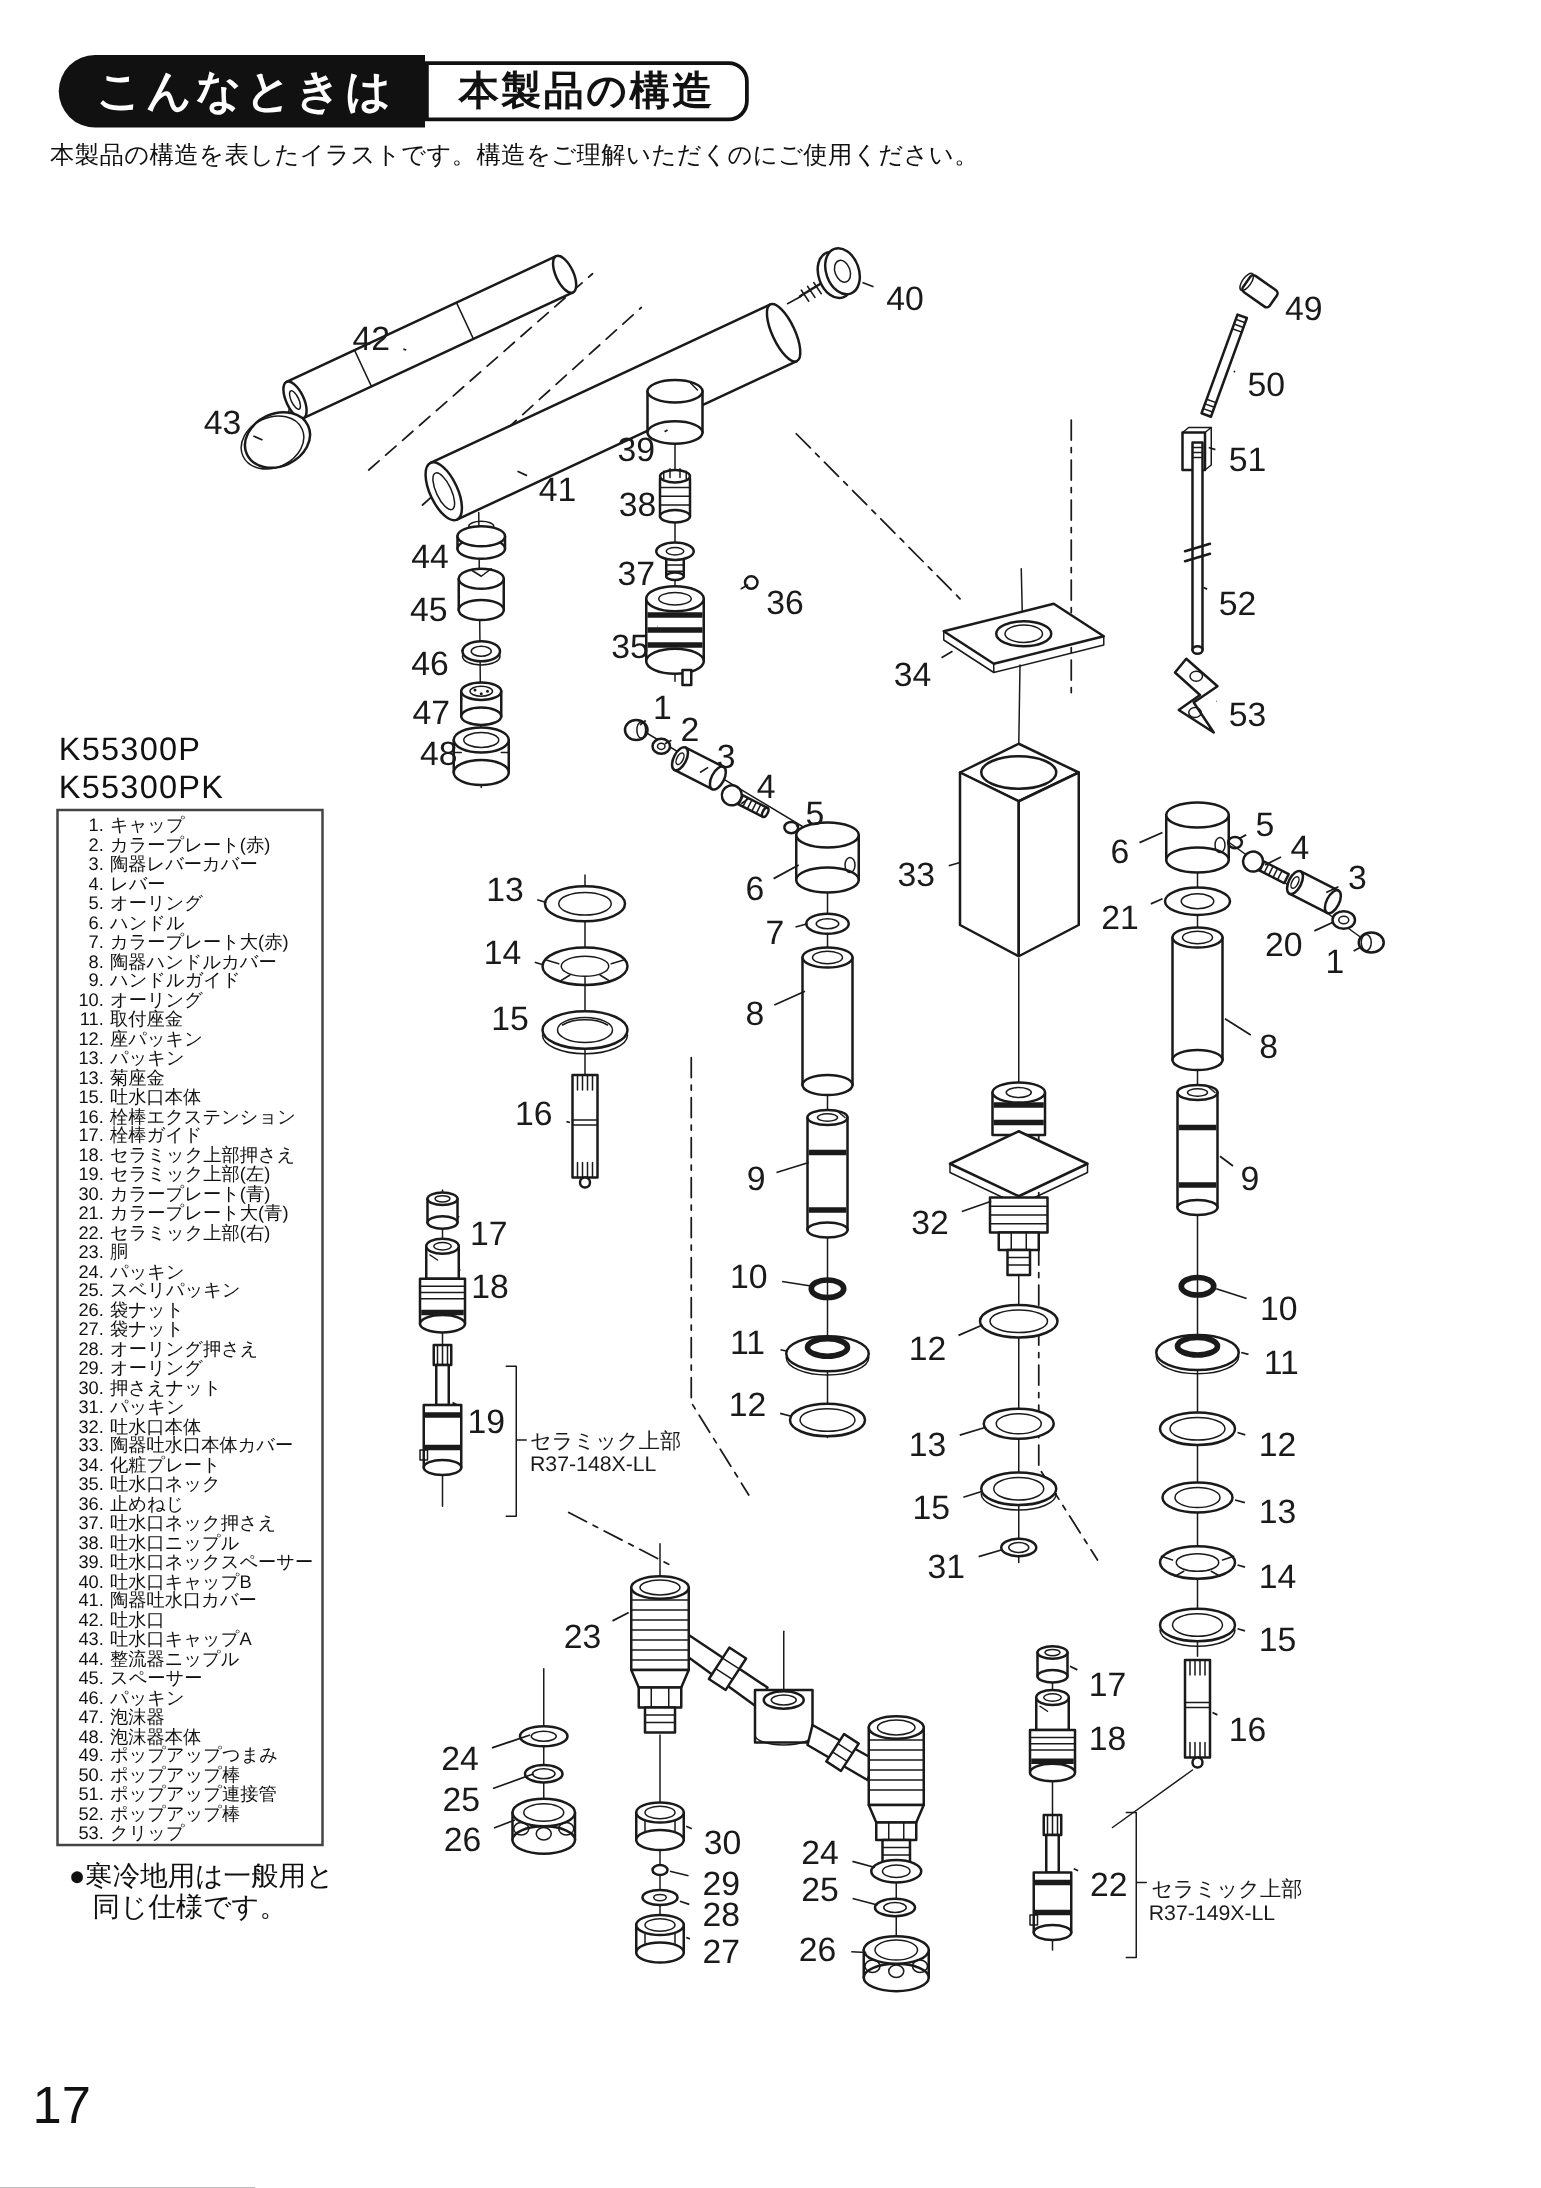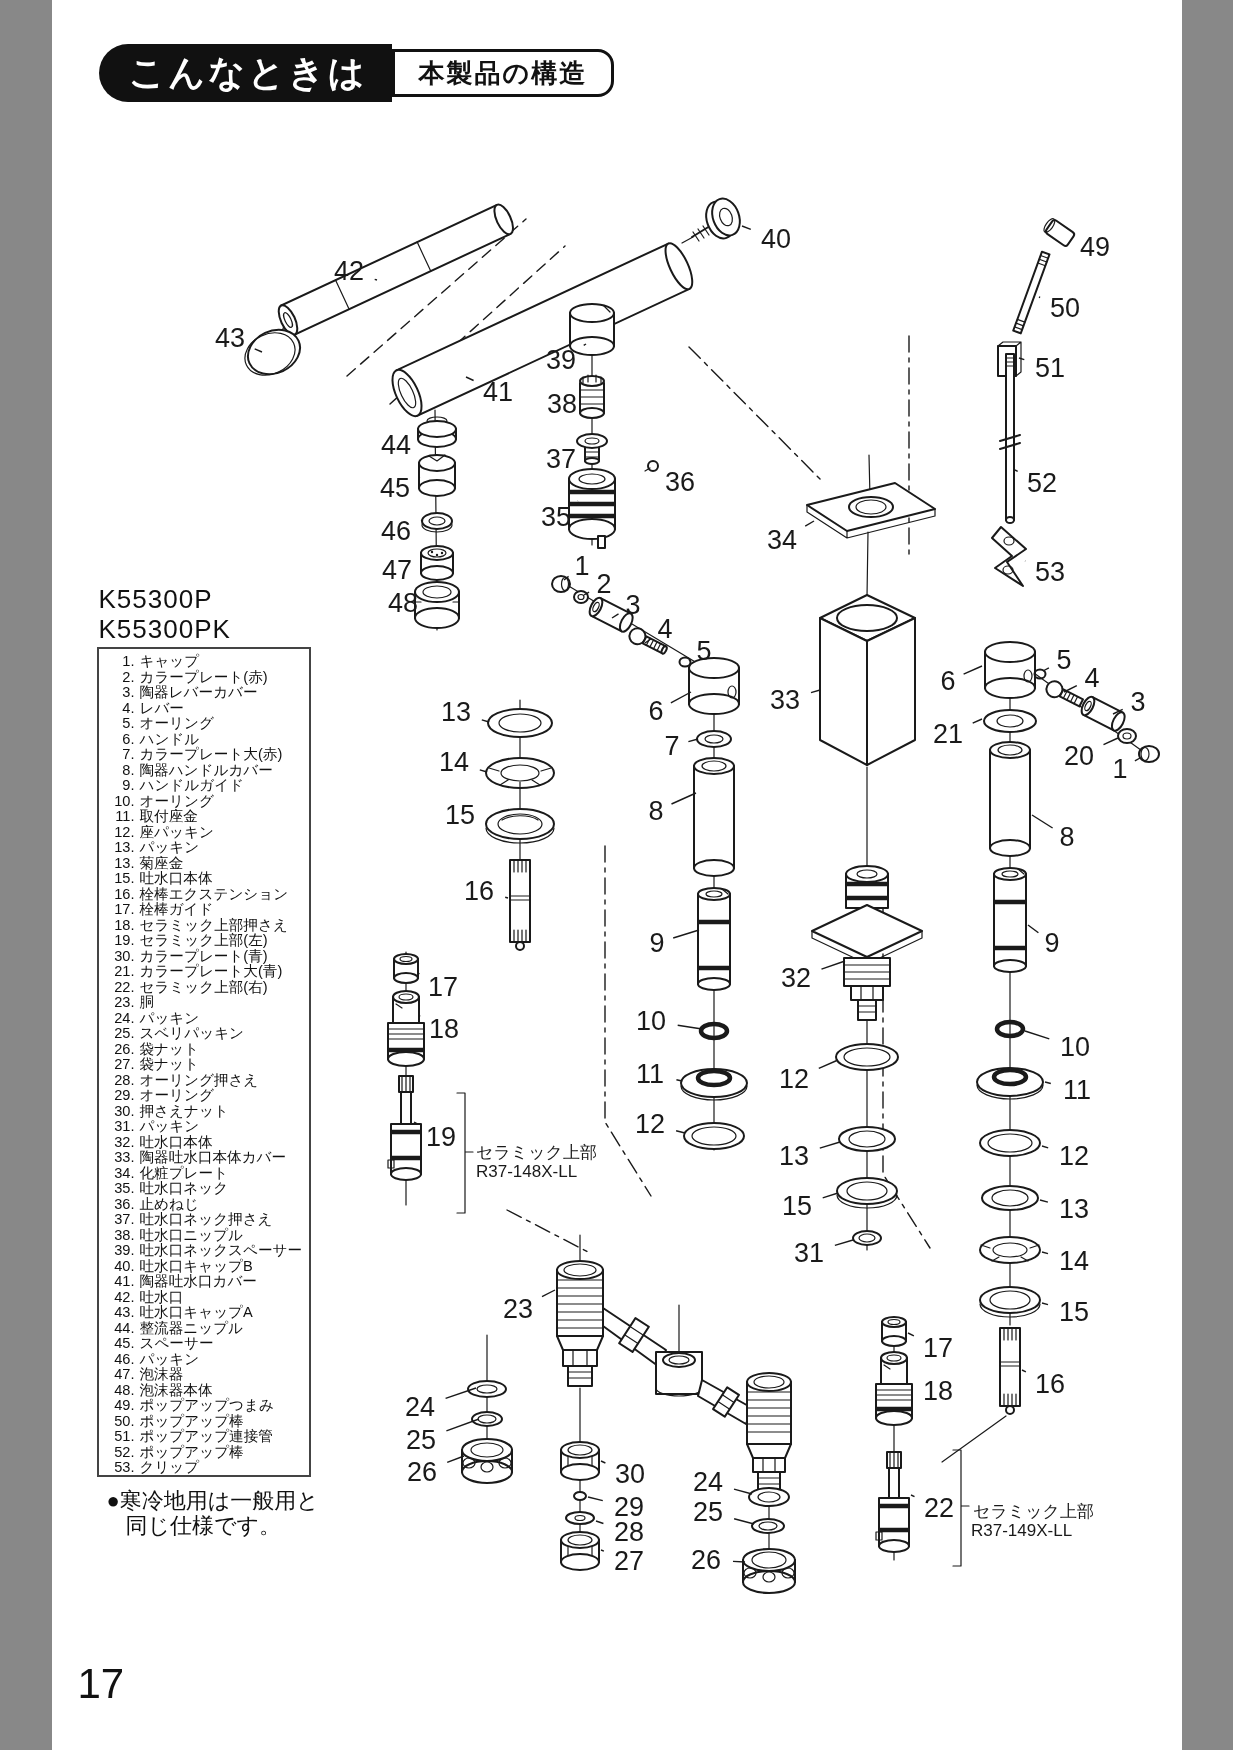--- a/index.html
+++ b/index.html
@@ -1,22 +1,22 @@
 <!DOCTYPE html>
 <html><head>
 <meta charset="utf-8">
 <style>
   html,body{margin:0;padding:0;background:#888}
-  .page{position:relative;width:1130px;height:1750px;background:#fff;margin:0 auto;
+  .page{position:relative;width:1233px;height:1750px;background:#fff;margin:0 auto;
         font-family:"Liberation Sans","DejaVu Sans",sans-serif;color:#111;overflow:hidden}
   .header{position:absolute;left:47px;top:44px;display:flex;align-items:center;height:58px}
   .badge{background:#111;color:#fff;border-radius:29px 0 0 29px;height:58px;display:flex;align-items:center;
          padding:0 24px 0 30px;font-size:36px;font-weight:bold;letter-spacing:3px}
   .hbox{background:#fff;border:3px solid #111;border-radius:0 16px 16px 0;height:42px;display:flex;
-        align-items:center;padding:0 24px;font-size:26px;font-weight:bold;margin-left:0;letter-spacing:2px}
+        align-items:center;padding:0 24px;font-size:32px;font-weight:bold;margin-left:0;letter-spacing:2px}
   .intro{position:absolute;left:40px;top:110px;font-size:19.5px;letter-spacing:.3px}
   .models{position:absolute;left:47px;top:584px;font-size:26px;line-height:30px;letter-spacing:1px;font-weight:400}
   .pbox{position:absolute;left:45px;top:647px;width:214px;height:830px;border:2px solid #444;
         box-sizing:border-box;padding:5px 0 0 0;background:#fff}
   .prow{display:flex;font-size:14.6px;line-height:15.5px}
   .pno{width:36px;text-align:right;flex:none}
   .pname{margin-left:5px;white-space:nowrap}
   .note{position:absolute;left:55px;top:1488px;font-size:22px;line-height:25px}
   .note .l2{padding-left:19px}
   .pageno{position:absolute;left:26px;top:1660px;font-size:42px}
@@ -39,20 +39,21 @@
 
   <div class="header">
     <div class="badge">
       <span>こんなときは</span>
     </div>
     <div class="hbox">
       <span>本製品の構造</span>
     </div>
   </div>
 
+  <div class="intro">本製品の構造を表したイラストです。構造をご理解いただくのにご使用ください。</div>
 
   <div class="models">
     <div>K55300P</div>
     <div>K55300PK</div>
   </div>
 
   <div class="pbox">
       <div class="prow">
         <span class="pno">1.</span>
         <span class="pname">キャップ</span>

